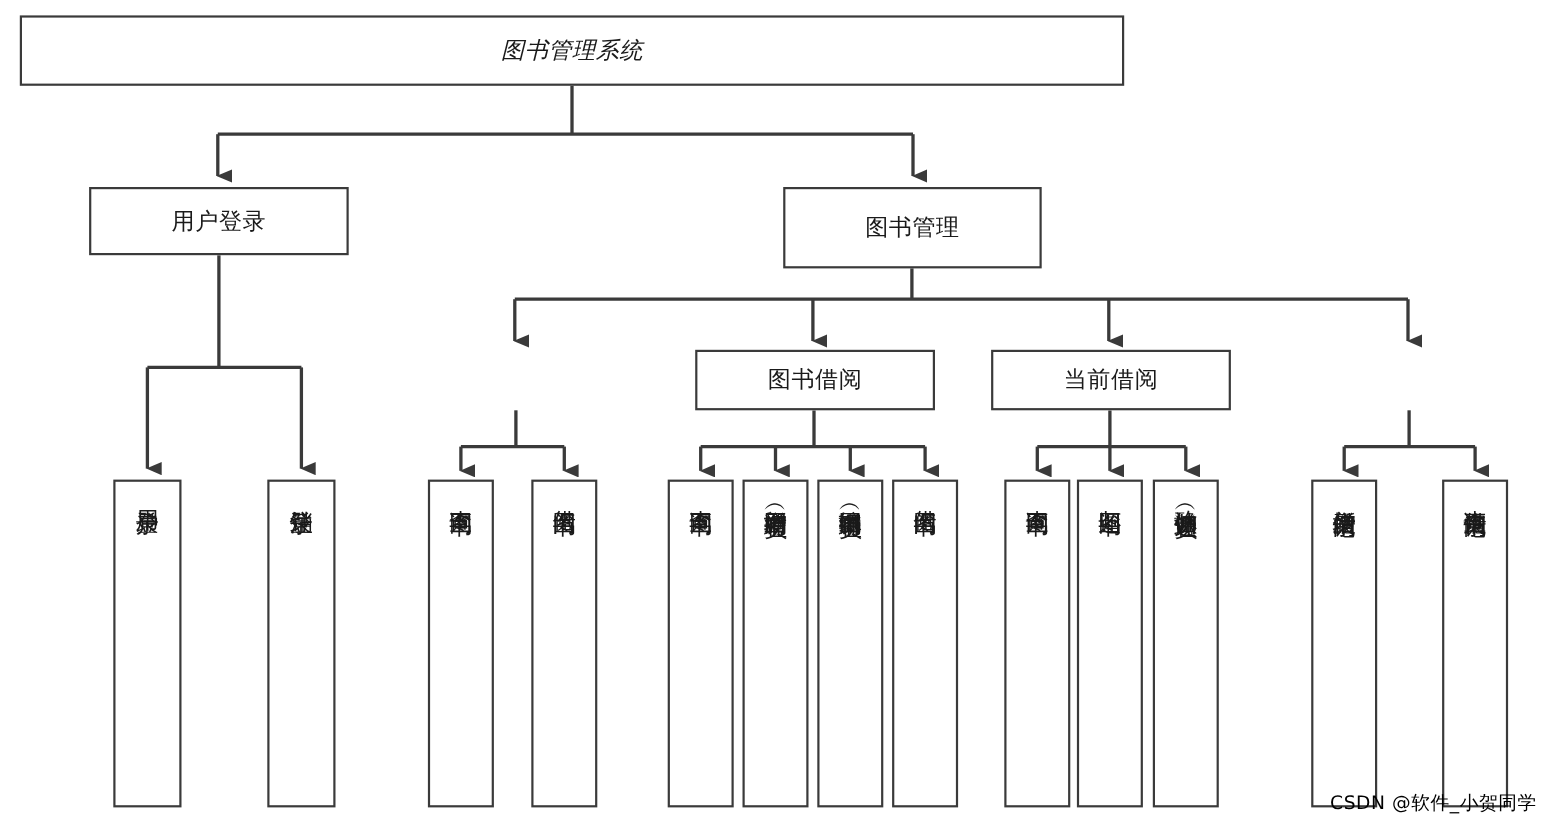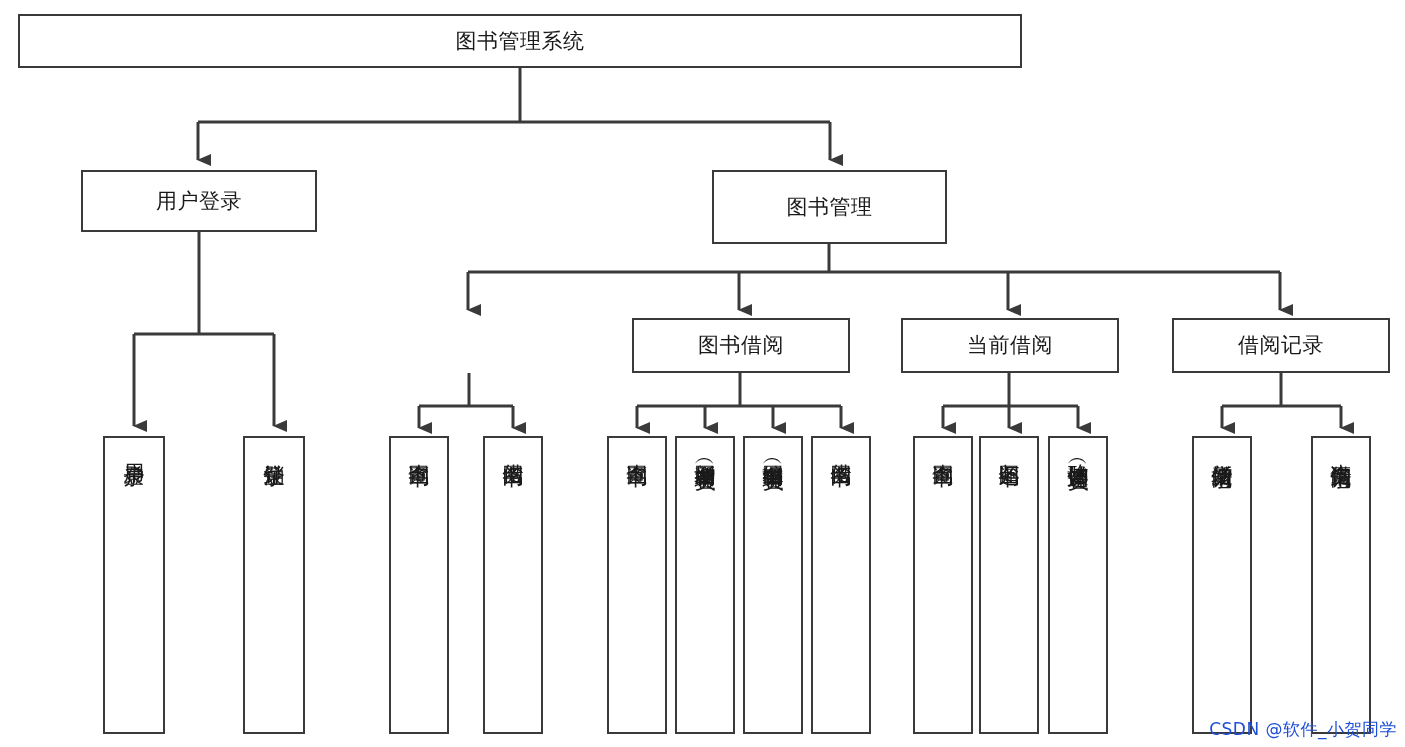--- a/index.html
+++ b/index.html
@@ -56,21 +56,21 @@
     font-size: 21px;
     line-height: 1.05;
     letter-spacing: 1px;
     white-space: nowrap;
   }
   .watermark {
     position: absolute;
     right: 8px;
     bottom: 6px;
     font-size: 17px;
-    color: #1d4ed8;
+    color: #000000;
     letter-spacing: 0.5px;
     z-index: 3;
     white-space: nowrap;
   }
 </style>
 </head>
 <body>
 
 <div id="canvas">
 
@@ -117,39 +117,36 @@
       <path d="M 1009 406 L 1009 428" marker-end="url(#arr)"></path>
       <path d="M 1078 406 L 1078 428" marker-end="url(#arr)"></path>
 
       <path d="M 1281 373 L 1281 406"></path>
       <path d="M 1222 406 L 1341 406"></path>
       <path d="M 1222 406 L 1222 428" marker-end="url(#arr)"></path>
       <path d="M 1341 406 L 1341 428" marker-end="url(#arr)"></path>
     </g>
   </svg>
 
-  <div class="node root horiz" style="left:18px; top:14px; width:1004px; height:54px;">
+  <div class="node root horiz" style="left:18px; top:14px; width:1004px; height:64px;font-style:italic;">
     <span class="lbl">图书管理系统</span>
   </div>
 
   <div class="node horiz" style="left:81px; top:170px; width:236px; height:62px;">
     <span class="lbl">用户登录</span>
   </div>
   <div class="node horiz" style="left:712px; top:170px; width:235px; height:74px;">
     <span class="lbl">图书管理</span>
   </div>
 
   <div class="node horiz" style="left:901px; top:318px; width:218px; height:55px;">
     <span class="lbl">当前借阅</span>
   </div>
   <div class="node horiz" style="left:632px; top:318px; width:218px; height:55px;">
     <span class="lbl">图书借阅</span>
-  </div>
-  <div class="node horiz" style="left:1172px; top:318px; width:218px; height:55px;">
-    <span class="lbl">借阅记录</span>
   </div>
 
   <div class="node vert" style="left:103px; top:436px; width:62px; height:298px;">
     <span class="lbl">用户登录</span>
   </div>
   <div class="node vert" style="left:243px; top:436px; width:62px; height:298px;">
     <span class="lbl">注销登录</span>
   </div>
 
   <div class="node vert" style="left:389px; top:436px; width:60px; height:298px;">

